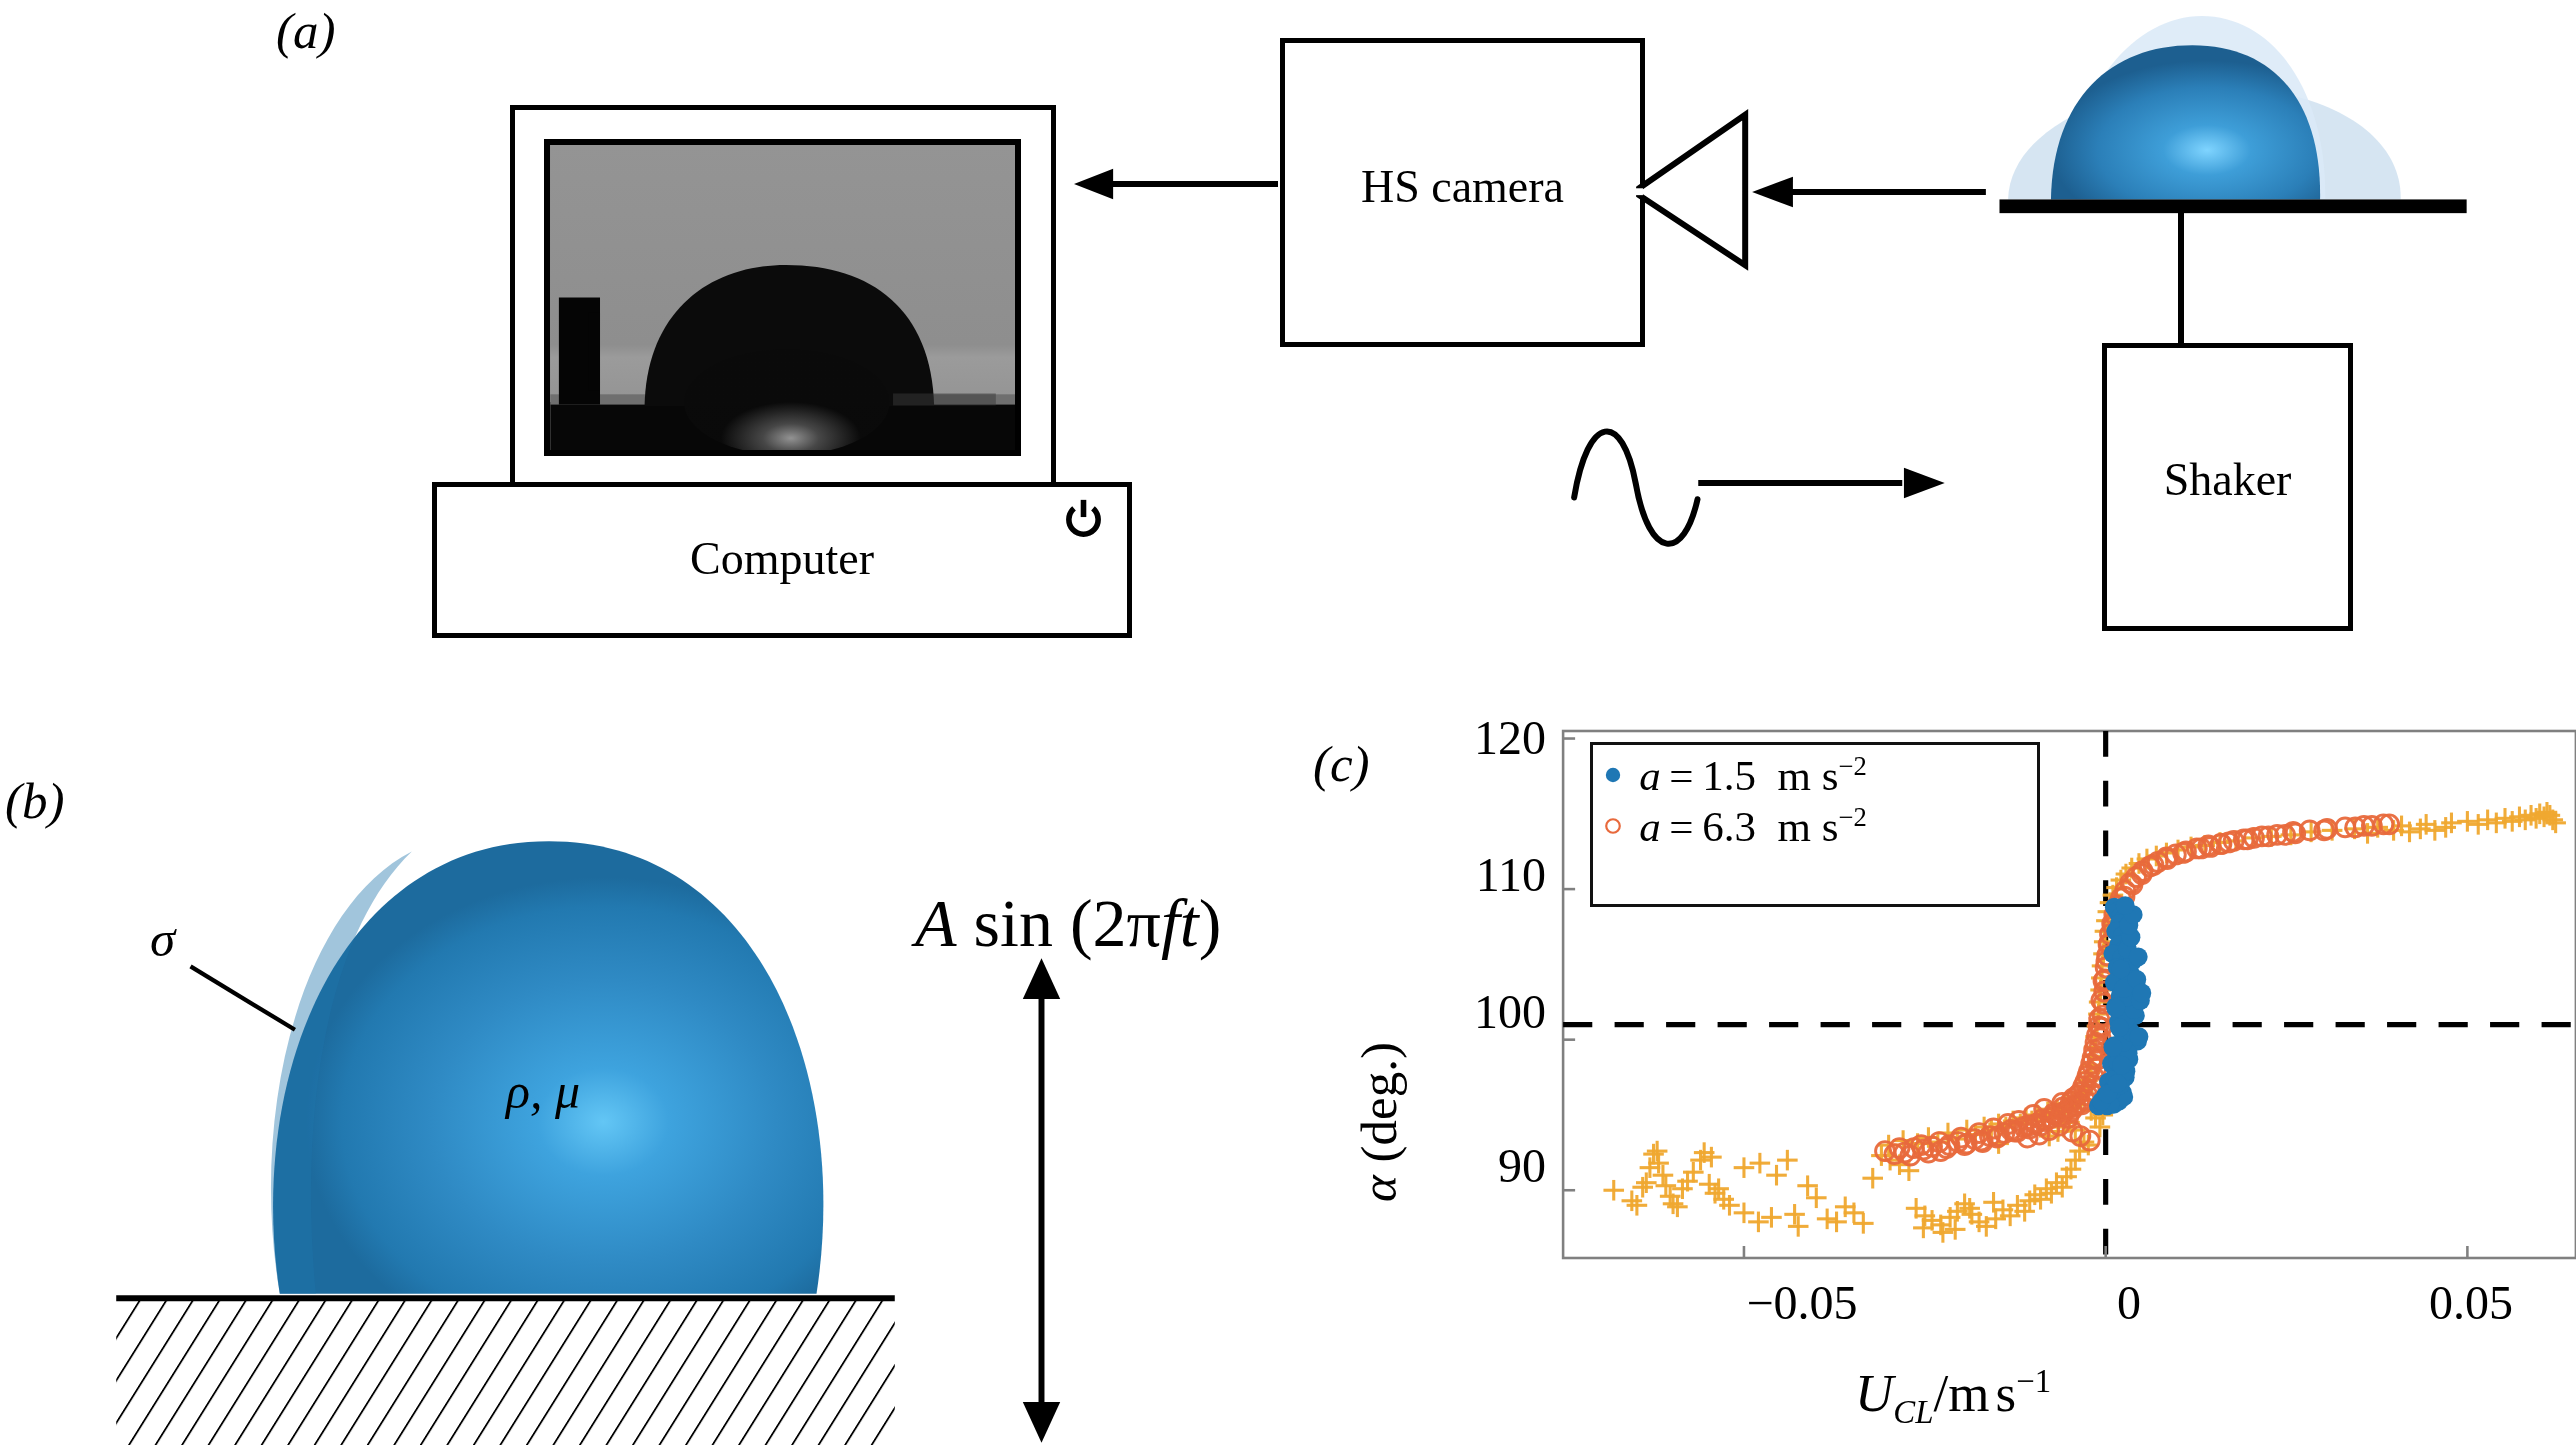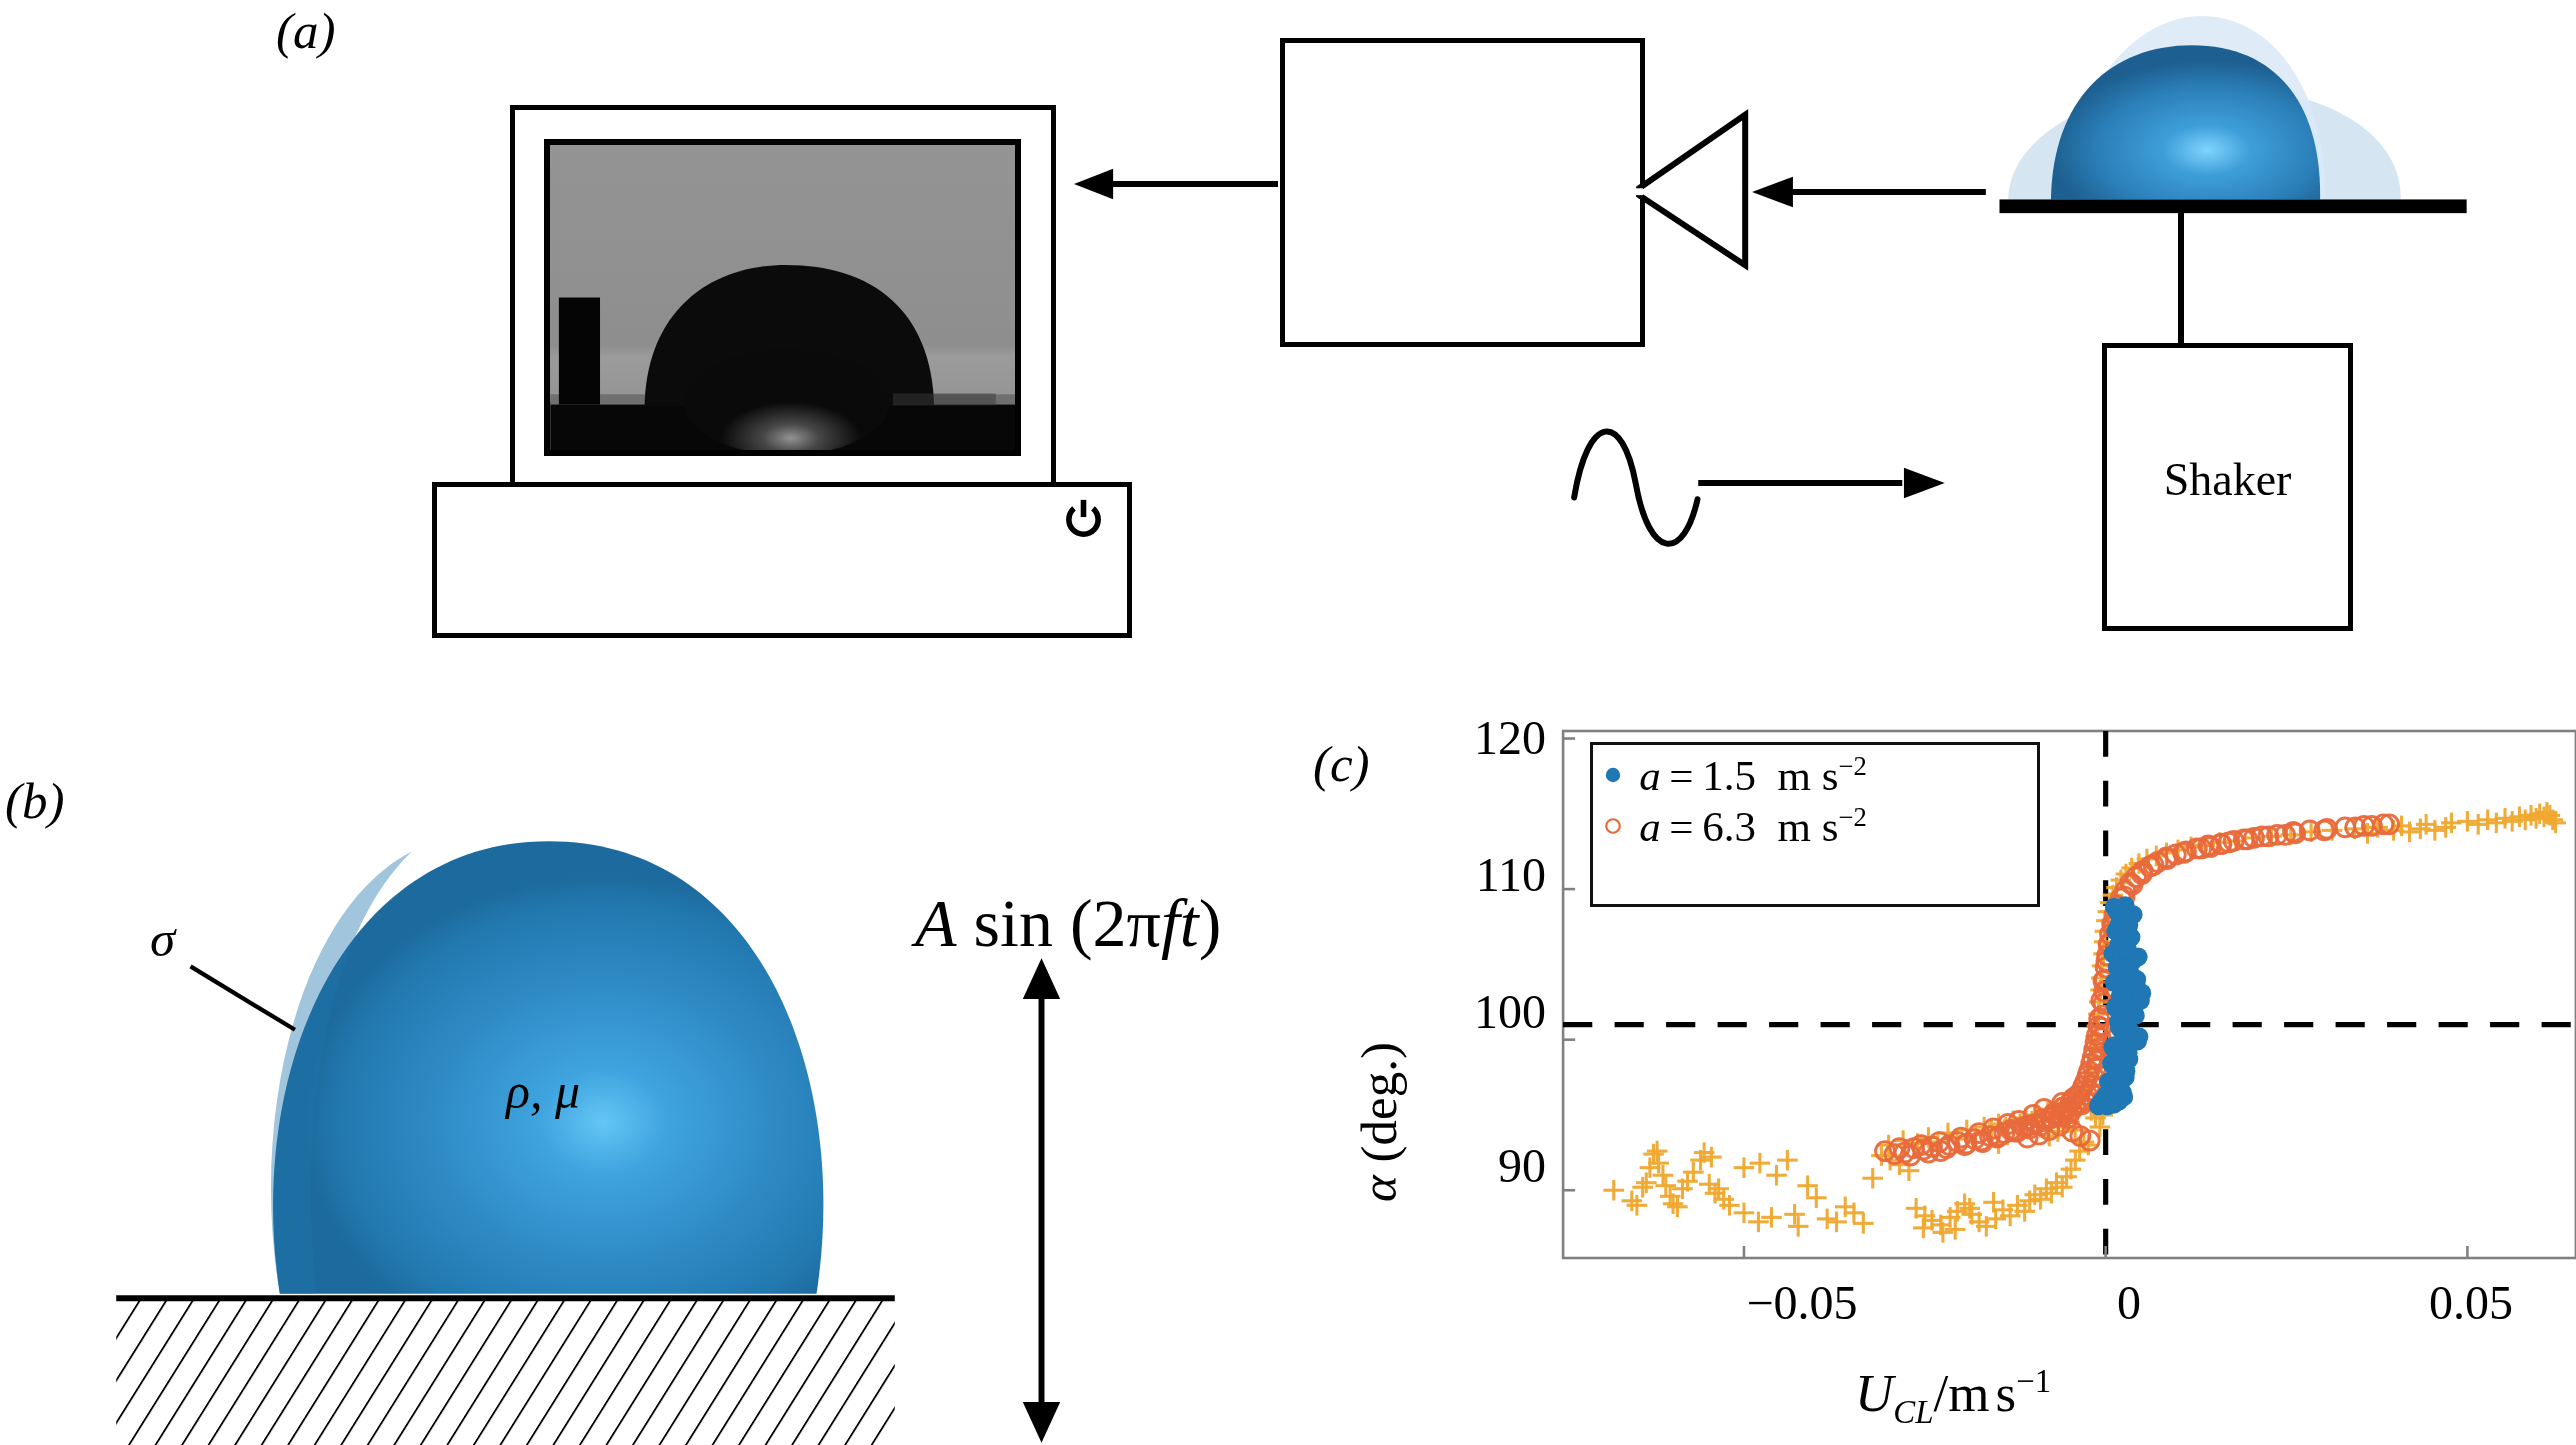--- a/index.html
+++ b/index.html
@@ -47,35 +47,37 @@
         <rect x="10" y="178" width="48" height="125" fill="#050505"></rect>
         <rect x="44" y="196" width="14" height="90" fill="#050505"></rect>
         <path d="M110 305 C112 195 185 140 275 140 C375 140 445 192 448 305 Z" fill="#0b0b0b"></path>
         <ellipse cx="276" cy="300" rx="120" ry="62" fill="url(#scrGlow)" opacity="0.95"></ellipse>
         <rect x="400" y="290" width="120" height="14" fill="#3a3a3a" opacity="0.5"></rect>
       </svg>
     </div>
   </div>
 
   <div class="abs blkbox" style="left:432px;top:482px;width:700px;height:156px;"></div>
+  <div class="abs boxlbl" style="left:432px;top:532px;width:700px;">Computer</div>
   <div class="abs" style="left:1062px;top:498px;width:43px;height:45px;">
     <svg width="43" height="45" viewBox="0 0 50 52">
       <path d="M14 12 A17 17 0 1 0 36 12" stroke="#000" stroke-width="6.5" fill="none" stroke-linecap="butt"></path>
       <line x1="25" y1="2" x2="25" y2="22" stroke="#000" stroke-width="6.5" stroke-linecap="butt"></line>
     </svg>
   </div>
 
   <div class="abs" style="left:1073px;top:167px;width:206px;height:34px;">
     <svg width="206" height="34" viewBox="0 0 240 40">
       <line x1="240" y1="20" x2="42" y2="20" stroke="#000" stroke-width="7"></line>
       <polygon points="0,20 46,2 46,38" fill="#000"></polygon>
     </svg>
   </div>
 
   <div class="abs blkbox" style="left:1280px;top:38px;width:365px;height:309px;"></div>
+  <div class="abs boxlbl" style="left:1280px;top:160px;width:365px;">HS camera</div>
 
   <div class="abs" style="left:1637px;top:113px;width:112px;height:154px;">
     <svg width="112" height="154" viewBox="0 0 130 180">
       <polygon points="2,88 126,2 126,178 2,96" fill="#fff" stroke="#000" stroke-width="7" stroke-linejoin="miter"></polygon>
       <line x1="2" y1="88" x2="2" y2="96" stroke="#fff" stroke-width="9"></line>
     </svg>
   </div>
 
   <div class="abs" style="left:1751px;top:175px;width:236px;height:34px;">
     <svg width="236" height="34" viewBox="0 0 275 40">

